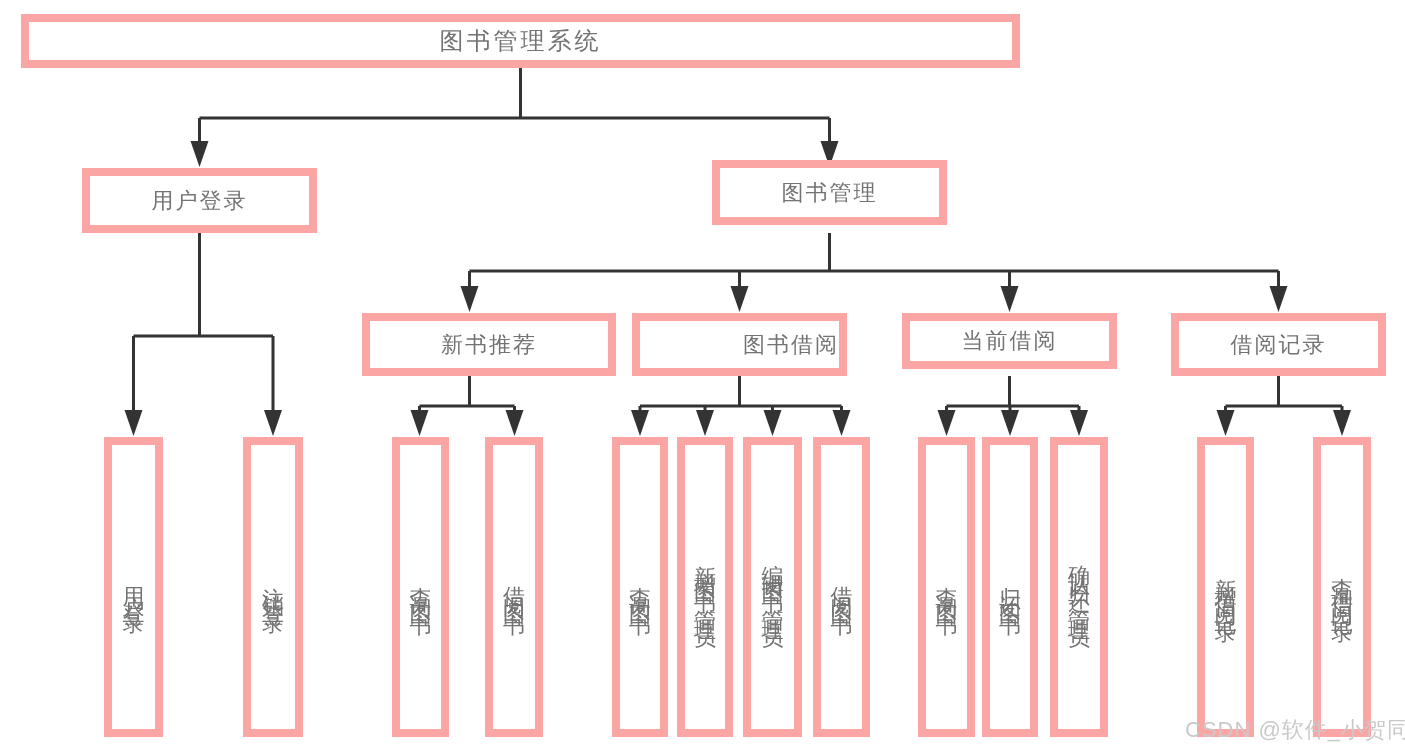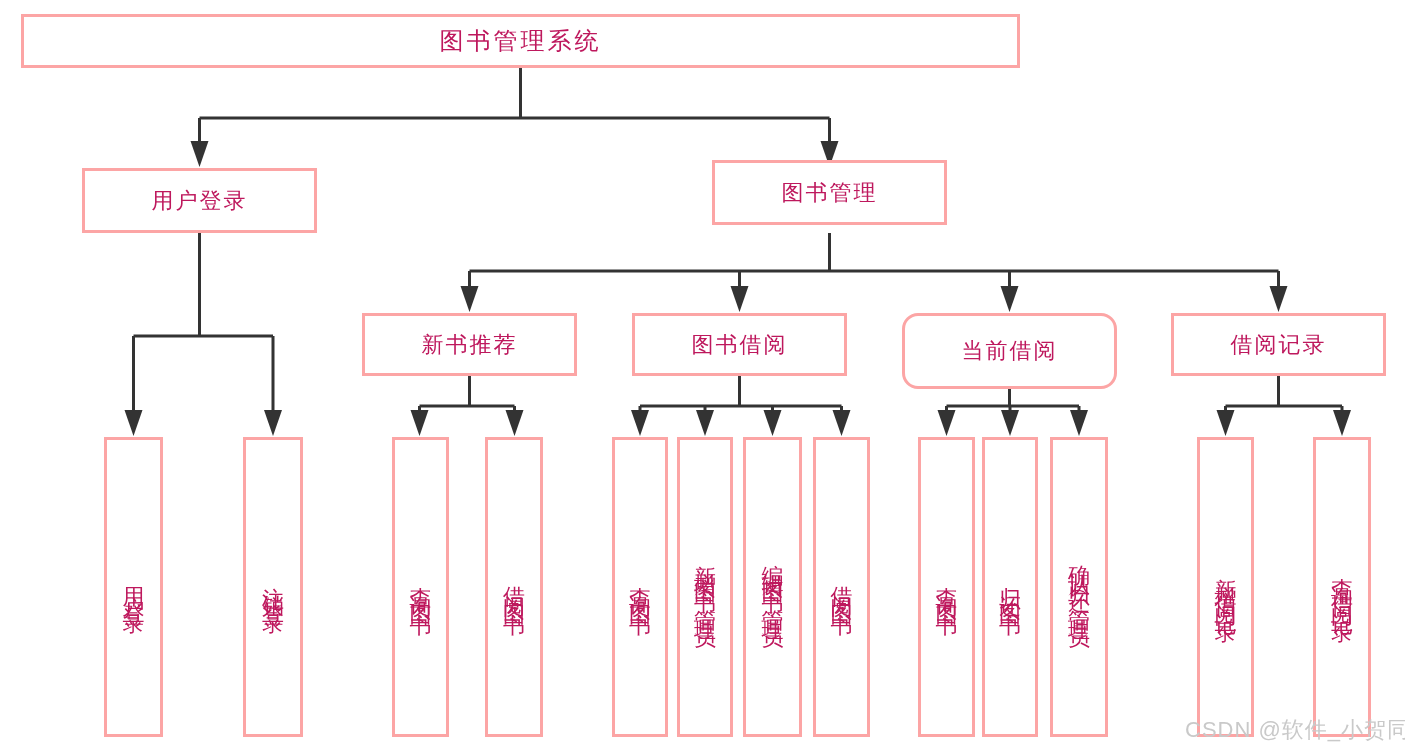--- a/index.html
+++ b/index.html
@@ -14,25 +14,25 @@
   .connectors {
     position: absolute;
     left: 0; top: 0;
     width: 1405px; height: 747px;
     z-index: 1;
   }
   .node {
     position: absolute;
     box-sizing: border-box;
     background: #ffffff;
-    border: 3px solid #fca5a5;
+    border: 8px solid #fca5a5;
     display: flex;
     align-items: center;
     justify-content: center;
-    color: #be185d;
+    color: #737373;
     z-index: 2;
   }
   .node.h { font-size: 22px; letter-spacing: 2px; white-space: nowrap; }
   .node.title { font-size: 24px; letter-spacing: 3px; }
   .node.v { font-size: 22px; }
   .node.v .vtext {
     writing-mode: vertical-rl;
     letter-spacing: 9px;
     line-height: 1;
     text-align: center;
@@ -97,27 +97,27 @@
     <span>图书管理系统</span>
   </div>
 
   <div class="node h" style="left:82px; top:168px; width:235px; height:65px;">
     <span>用户登录</span>
   </div>
   <div class="node h" style="left:712px; top:160px; width:235px; height:65px;">
     <span>图书管理</span>
   </div>
 
-  <div class="node h" style="left:362px; top:313px; width:215px; height:63px;">
+  <div class="node h" style="left:362px; top:313px; width:254px; height:63px;">
     <span>新书推荐</span>
   </div>
-  <div class="node h" style="left:632px; top:313px; width:215px; height:63px;">
+  <div class="node h" style="left:632px; top:313px; width:215px; height:63px;justify-content:flex-end;">
     <span>图书借阅</span>
   </div>
-  <div class="node h" style="left:902px; top:313px; width:215px; height:76px;border-radius:16px;">
+  <div class="node h" style="left:902px; top:313px; width:215px; height:56px;">
     <span>当前借阅</span>
   </div>
   <div class="node h" style="left:1171px; top:313px; width:215px; height:63px;">
     <span>借阅记录</span>
   </div>
 
   <div class="node v" style="left:104px; top:437px; width:59px; height:300px;">
     <span class="vtext">用户登录</span>
   </div>
   <div class="node v" style="left:243px; top:437px; width:60px; height:300px;">

